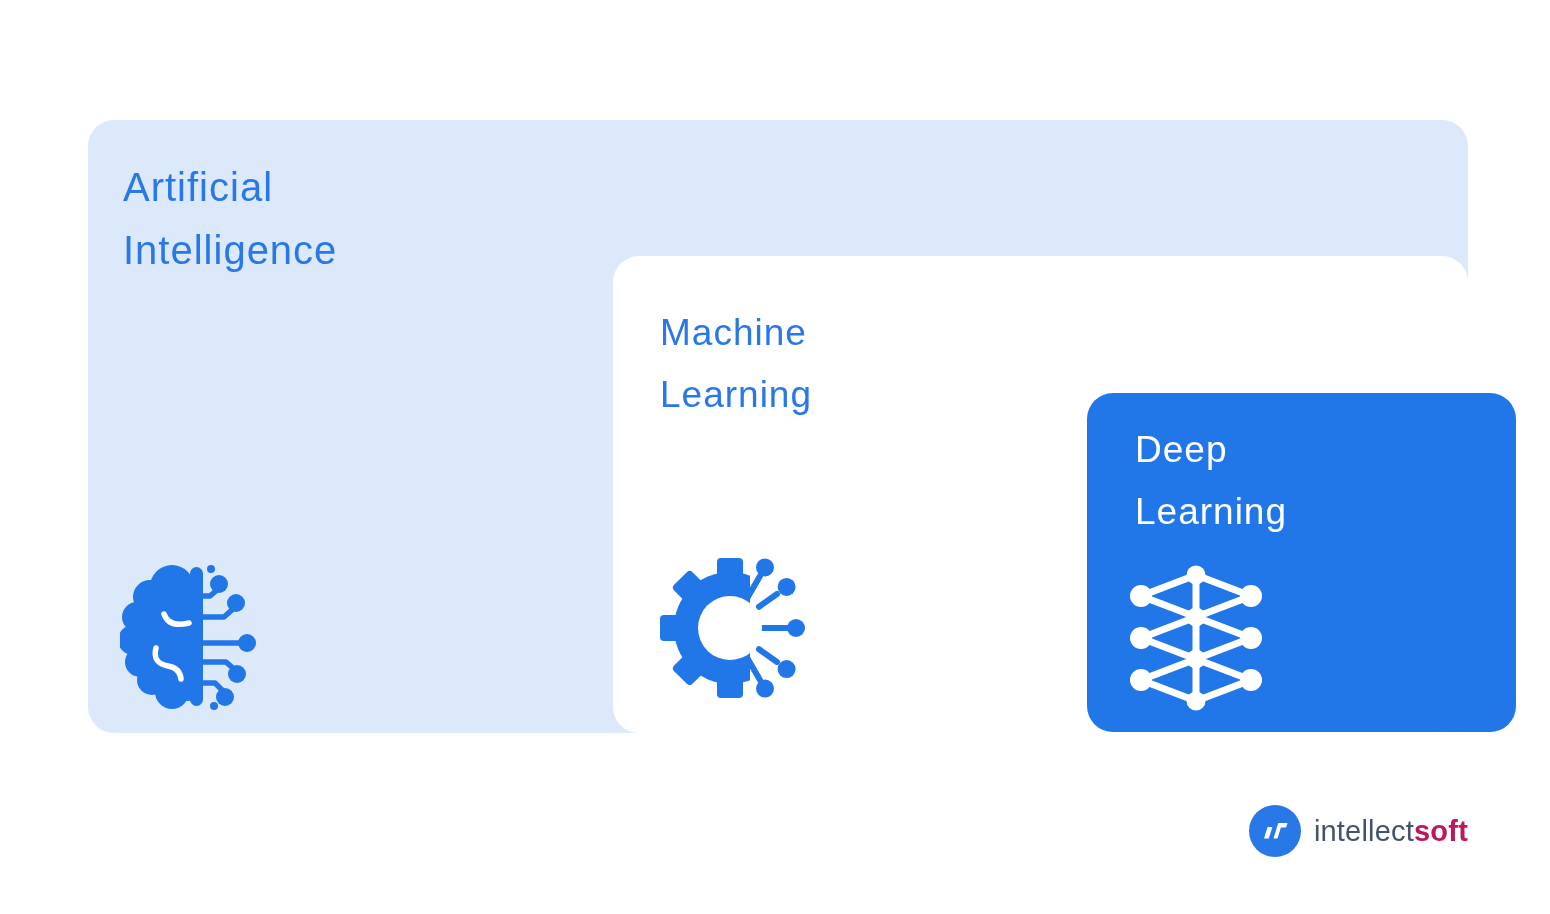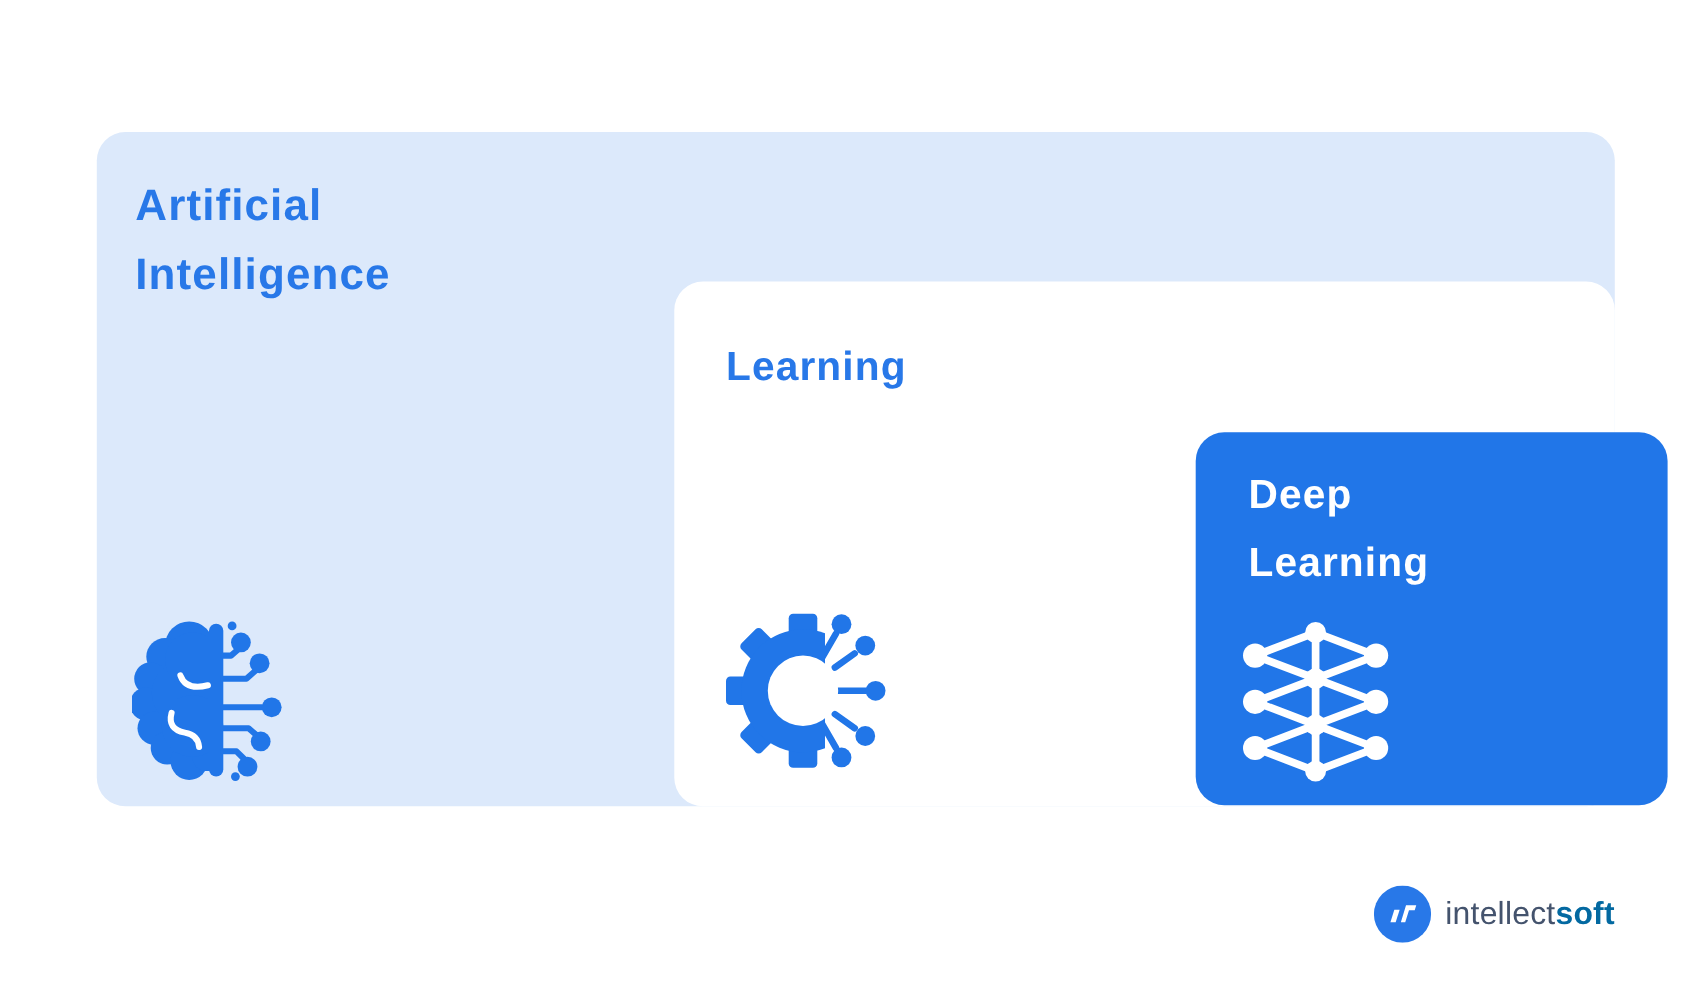--- a/index.html
+++ b/index.html
@@ -4,35 +4,35 @@
 <style>
   html,body { margin:0; padding:0; background:#ffffff; }
   .stage {
     position:relative; width:1550px; height:914px; background:#ffffff;
     font-family:"Liberation Sans", sans-serif; overflow:hidden;
   }
   .box { position:absolute; }
   .box-ai { left:88px; top:120px; width:1380px; height:613px; background:#dce9fb; border-radius:26px; }
   .box-ml { left:613px; top:256px; width:855px; height:477px; background:#ffffff; border-radius:26px; }
   .box-dl { left:1087px; top:393px; width:429px; height:339px; background:#2176e8; border-radius:26px; }
-  .title { position:absolute; margin:0; font-weight:700; color:#2878e8; letter-spacing:1px; }
+  .title { position:absolute; margin:0; font-weight:400; color:#2878e8; letter-spacing:1px; }
   .title span { display:block; }
   .title-ai { left:35px; top:36px; font-size:40px; line-height:63px; }
   .title-ml { left:47px; top:46px; font-size:37px; line-height:62px; }
   .title-dl { left:48px; top:26px; font-size:37px; line-height:62px; color:#ffffff; }
   .icon { position:absolute; }
   .icon-ai { left:32px; top:440px; }
   .icon-ml { left:42px; top:294px; }
   .icon-dl { left:39px; top:167px; }
   .brand {
     position:absolute; right:82px; top:805px; height:52px;
     display:flex; align-items:center; gap:13px;
   }
   .brand-text { font-size:29px; letter-spacing:0.2px; color:#44536d; white-space:nowrap; }
-  .brand-text b { color:#0369a1; font-weight:700; }
+  .brand-text b { color:#be185d; font-weight:700; }
 </style>
 </head>
 <body>
 
 <div class="stage">
 
   <section class="box box-ai">
     <h2 class="title title-ai">
       <span>Artificial</span>
       <span>Intelligence</span>
@@ -71,20 +71,21 @@
         <circle cx="117" cy="114" r="9"></circle>
         <circle cx="105" cy="137" r="9"></circle>
         <circle cx="91" cy="9" r="4"></circle>
         <circle cx="94" cy="146" r="4"></circle>
       </g>
     </svg>
   </section>
 
   <section class="box box-ml">
     <h2 class="title title-ml">
+      <span>Machine</span>
       <span>Learning</span>
     </h2>
 
     <svg class="icon icon-ml" width="152" height="155" viewBox="0 0 152 155" aria-hidden="true">
       <defs>
         <clipPath id="gearclip">
             <rect x="0" y="0" width="95" height="155"></rect>
           </clipPath>
       </defs>
       <g stroke="#2176e8" stroke-width="6" fill="none" stroke-linecap="round" stroke-linejoin="round">

